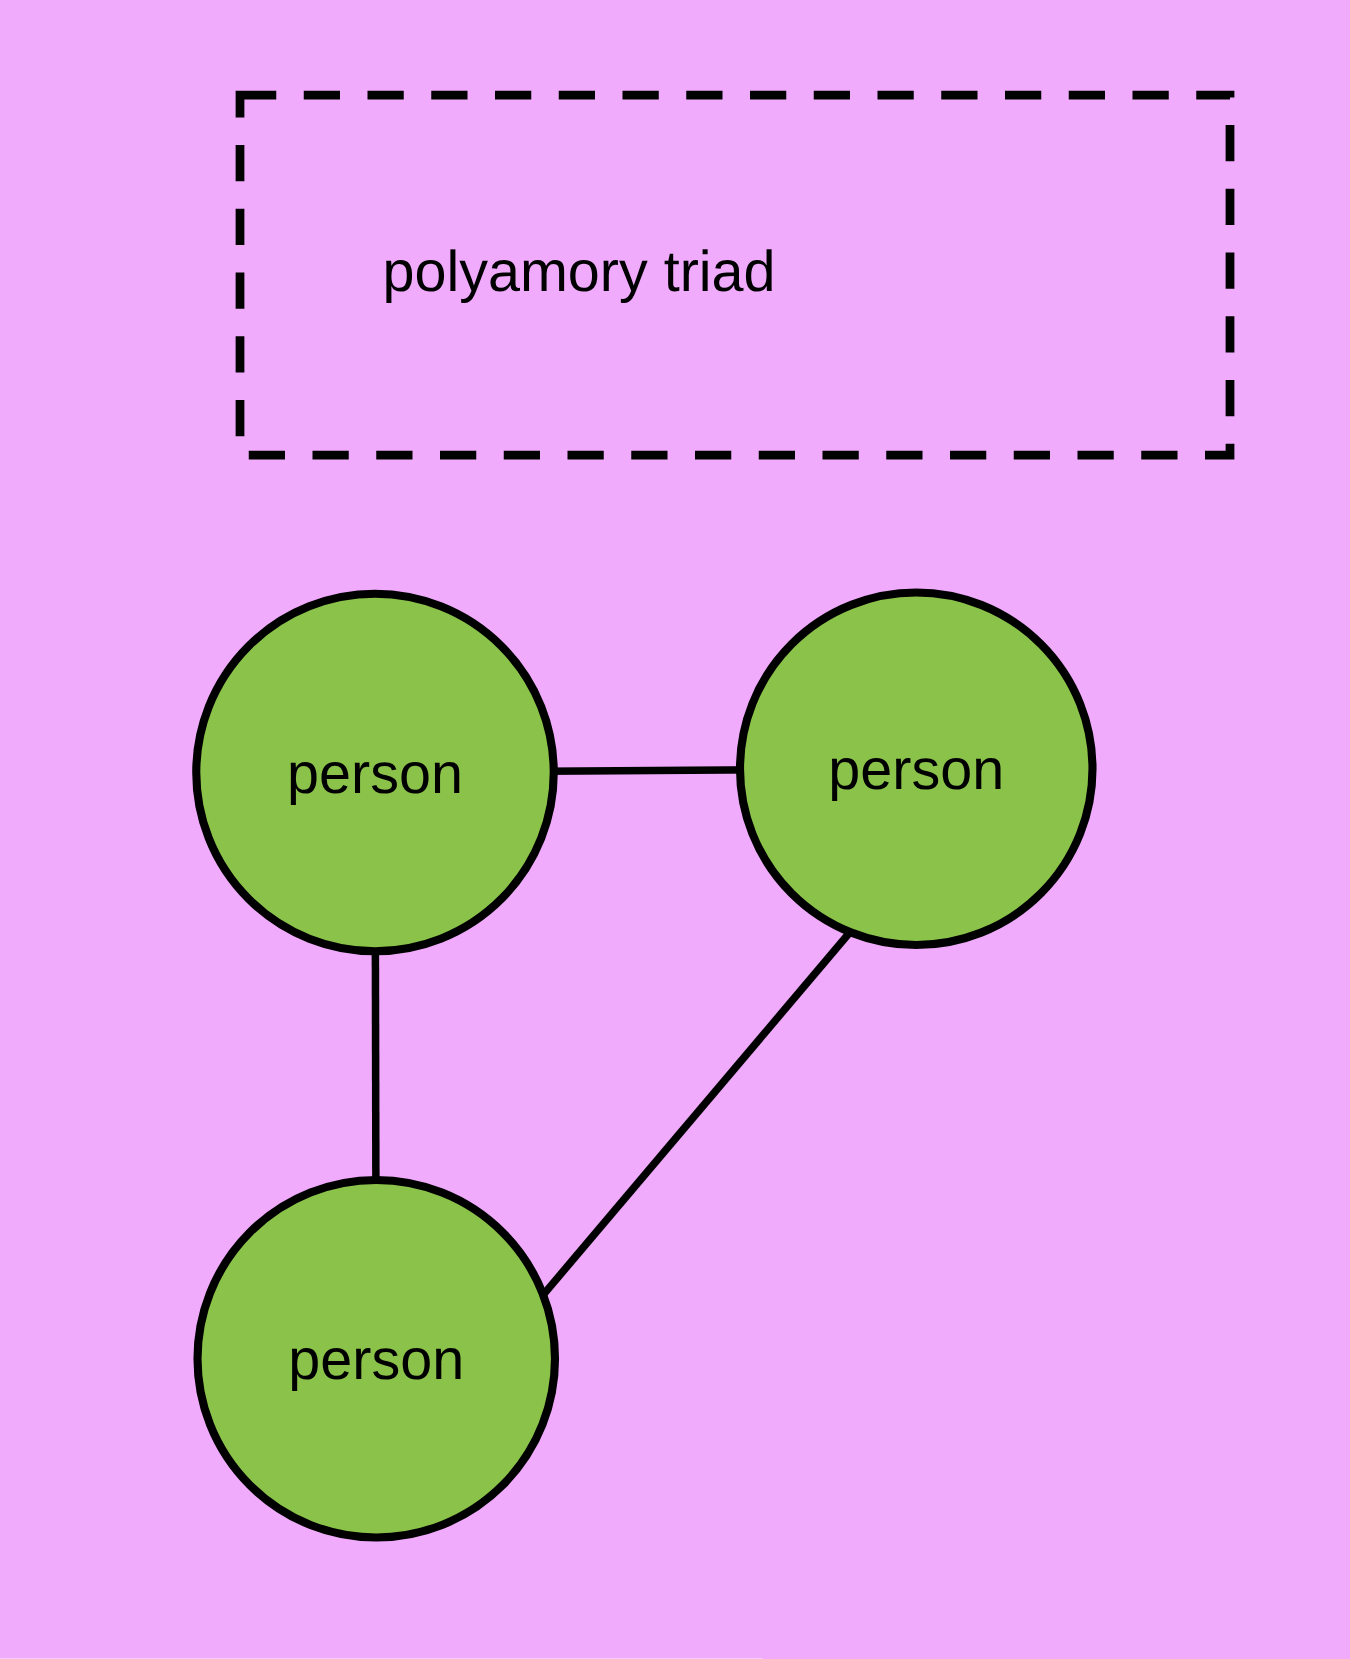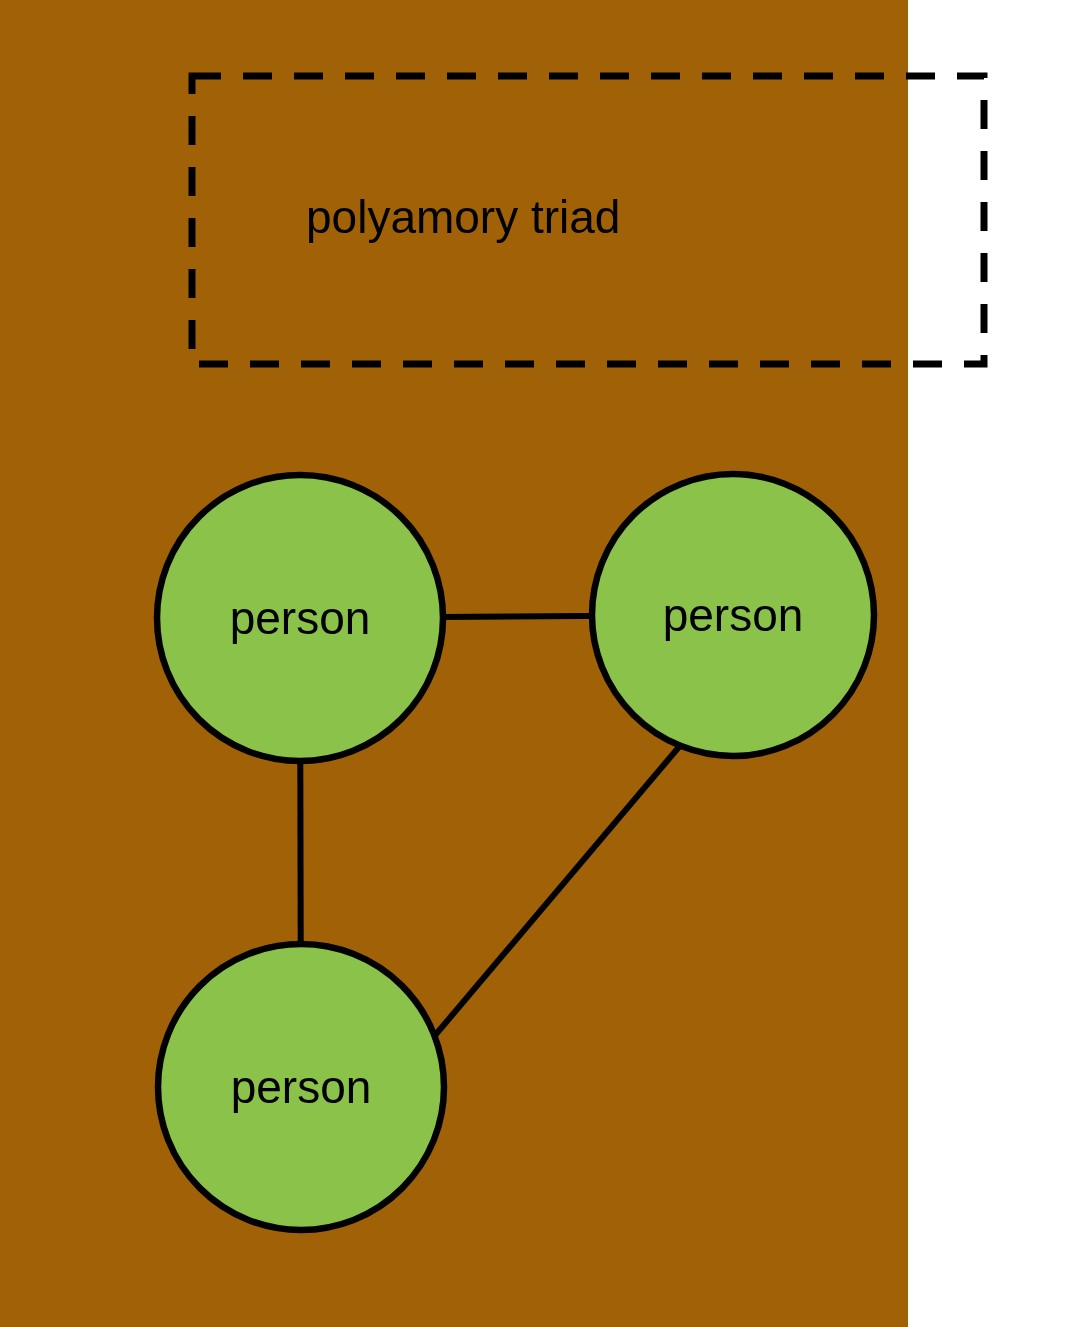--- a/index.html
+++ b/index.html
@@ -6,23 +6,23 @@
     margin: 0;
     padding: 0;
     background: #ffffff;
     width: 1080px;
     height: 1327px;
     overflow: hidden;
     font-family: "Liberation Sans", sans-serif;
   }
   .stage {
     position: relative;
-    width: 908px;
+    width: 1080px;
     height: 1327px;
-    background: #a16207;
+    background: #f0abfc;
   }
   svg { display: block; }
   .group-box {
     fill: none;
     stroke: #000000;
     stroke-width: 7;
     stroke-dasharray: 29 22;
     stroke-linecap: butt;
   }
   .group-label {

